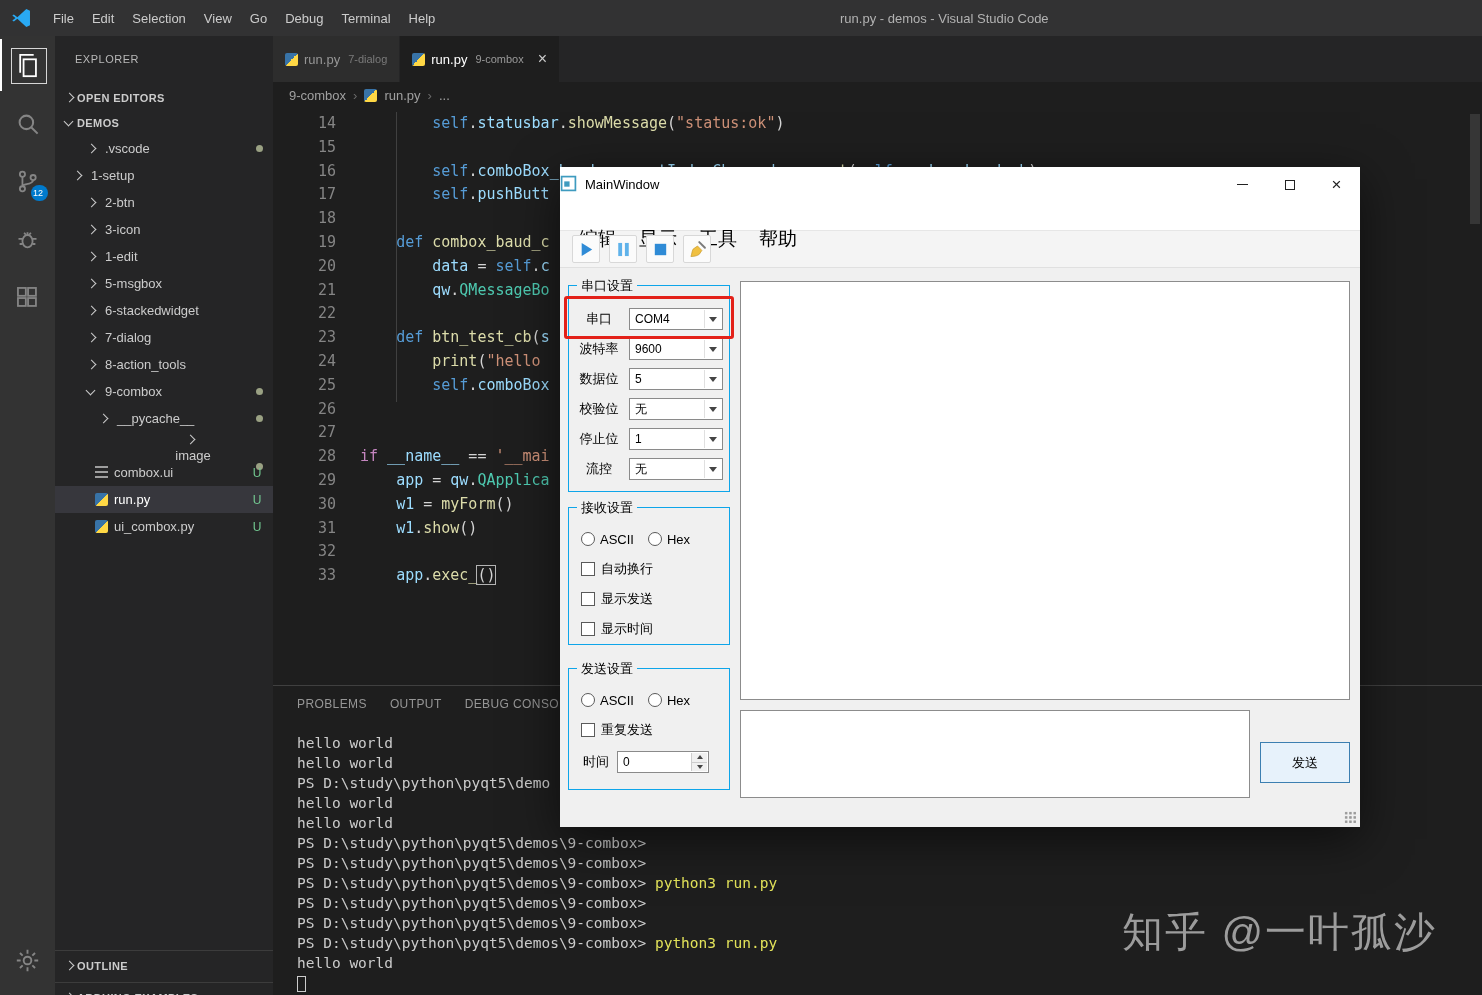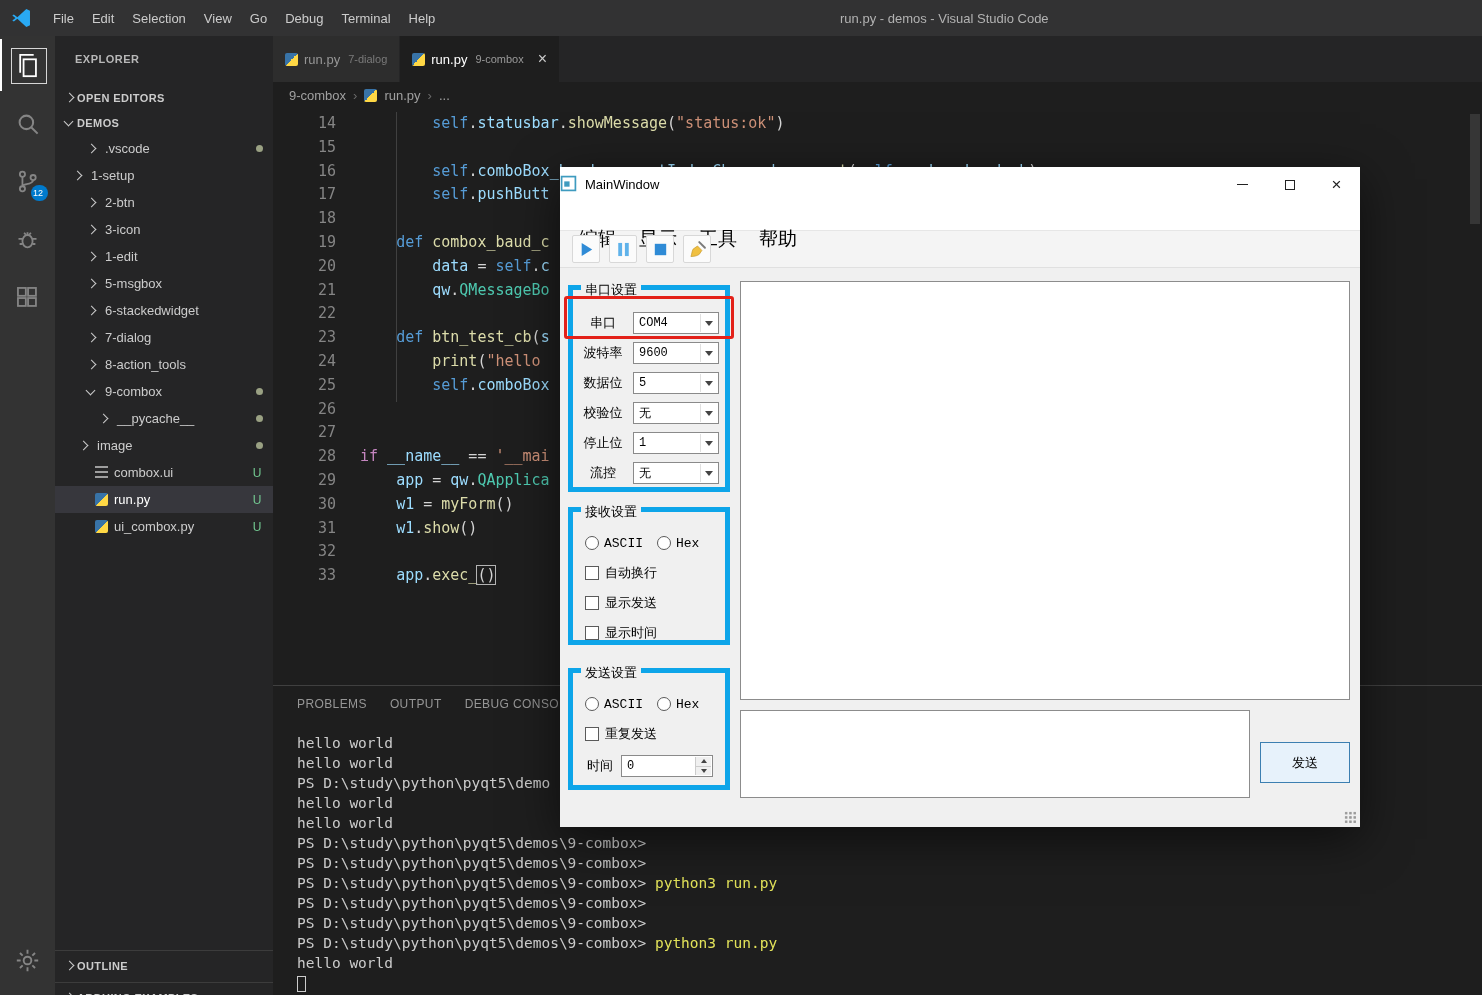--- a/index.html
+++ b/index.html
@@ -25,21 +25,21 @@
   .abicon.active{color:#ffffff;}
   .abicon.active::before{content:'';position:absolute;left:0;top:3px;bottom:3px;width:2px;background:#fff;}
   .abicon.active::after{content:'';position:absolute;left:11px;top:12px;width:34px;height:34px;border:1px solid #d6d6d6;}
   .scmbadge{position:absolute;right:7px;bottom:9px;background:#007acc;color:#fff;border-radius:9px;
             font-size:9px;min-width:17px;height:16px;line-height:16px;text-align:left;padding:0 2px;}
   .abgear{position:absolute;bottom:6px;left:0;}
 
   
   .sidebar{position:absolute;left:55px;top:36px;width:218px;bottom:0;background:#252526;
            color:#cccccc;z-index:5;font-size:13px;overflow:hidden;}
-  .sbheader{height:49px;padding:17px 0 0 20px;font-size:11px;color:#b8b8b8;letter-spacing:.5px;font-weight:bold;}
+  .sbheader{height:49px;padding:17px 0 0 20px;font-size:11px;color:#b8b8b8;letter-spacing:.5px;}
   .sbsection{height:25px;display:flex;align-items:center;padding-left:6px;font-size:11px;
              font-weight:bold;color:#cccccc;letter-spacing:.4px;cursor:pointer;}
   .sbabs{position:absolute;left:0;right:0;border-top:1px solid #3c3c3c;height:30px;}
   #sec-outline{top:914px;}
   #sec-arduino{top:946px;}
   .trow{height:27px;display:flex;align-items:center;position:relative;cursor:pointer;white-space:nowrap;}
   .trow.sel{background:#37373d;color:#ffffff;}
   .tlabel{margin-left:6px;}
   .tright{margin-left:auto;margin-right:10px;display:flex;align-items:center;gap:4px;}
   .gdot{width:7px;height:7px;border-radius:50%;background:#9aa183;}
@@ -109,21 +109,21 @@
   .mwmenu{height:29px;background:#ffffff;display:flex;align-items:center;padding-left:8px;
           border-bottom:1px solid #e6e6e6;}
   .mwmenuitem{padding:0 11px;font-size:19px;cursor:default;margin-top:45px;}
   .mwtoolbar{height:37px;background:#f4f4f4;display:flex;align-items:center;padding-left:12px;gap:9px;
              border-bottom:1px solid #e0e0e0;}
   .tbbtn{width:28px;height:28px;display:flex;align-items:center;justify-content:center;
          border:1px solid #d8d8d8;background:#fbfbfb;border-radius:2px;cursor:pointer;}
   .tbbtn svg{width:21px;height:21px;}
   .mwbody{position:absolute;left:0;top:101px;right:0;bottom:0;background:#f0f0f0;}
 
-  .groupbox{position:absolute;border:5px solid #0ea5e9;font-family:Liberation Mono, monospace;}
+  .groupbox{position:absolute;border:1px solid #0ea5e9;}
   .gtitle{position:absolute;top:-9px;left:8px;background:#f0f0f0;padding:0 4px;font-size:13px;}
   #grp-serial{left:8px;top:17px;width:162px;height:207px;}
   #grp-recv{left:8px;top:239px;width:162px;height:138px;}
   #grp-send{left:8px;top:400px;width:162px;height:122px;}
 
   .srow{display:flex;align-items:center;height:22px;margin:8px 6px 0 6px;position:relative;}
   #serialrows .srow:first-child{margin-top:22px;}
   .slabel{width:48px;text-align:center;margin-right:6px;font-size:13px;flex:none;}
   .combo{flex:1;height:22px;background:#fff;border:1px solid #8a8a8a;display:flex;align-items:center;
          position:relative;padding-left:5px;font-size:12px;cursor:pointer;}
@@ -293,21 +293,21 @@
             <span class="gdot"></span>
           </span>
         </div>
         <div class="trow" style="padding-left: 40px;">
           <span class="chev"></span>
           <span class="tlabel">__pycache__</span>
           <span class="tright">
             <span class="gdot"></span>
           </span>
         </div>
-        <div class="trow" style="padding-left: 20px;">
+        <div class="trow" style="padding-left: 52px; flex-direction: column;">
           <span class="chev"></span>
           <span class="tlabel">image</span>
           <span class="tright">
             <span class="gdot"></span>
           </span>
         </div>
         <div class="trow" style="padding-left: 40px;">
           <span class="ficon ui"></span>
           <span class="tlabel">combox.ui</span>
           <span class="tright">
@@ -464,20 +464,21 @@
           <div class="tline"><span class="">PS D:\study\python\pyqt5\demos\9-combox&gt; </span><span class="t-y">python3 run.py</span></div>
           <div class="tline"><span class="">PS D:\study\python\pyqt5\demos\9-combox&gt;</span></div>
           <div class="tline"><span class="">PS D:\study\python\pyqt5\demos\9-combox&gt;</span></div>
           <div class="tline"><span class="">PS D:\study\python\pyqt5\demos\9-combox&gt; </span><span class="t-y">python3 run.py</span></div>
           <div class="tline"><span class="">hello world</span></div>
           <div class="tline"><span class="tcursor"></span></div>
         </div>
     </div>
   </div>
 
+  <div class="watermark">知乎 @一叶孤沙</div>
 
   <div class="mainwindow">
     <div class="mwtitle">
       <span class="mwicon">
         <svg viewBox="0 0 16 16">
             <rect x="1.5" y="1.5" width="13" height="13" fill="#ffffff" stroke="#3e9bbf" stroke-width="1.6"></rect>
             <rect x="4" y="6" width="5" height="5" fill="#3e9bbf"></rect>
           </svg>
       </span>
       <span class="mwtitletext">MainWindow</span>

